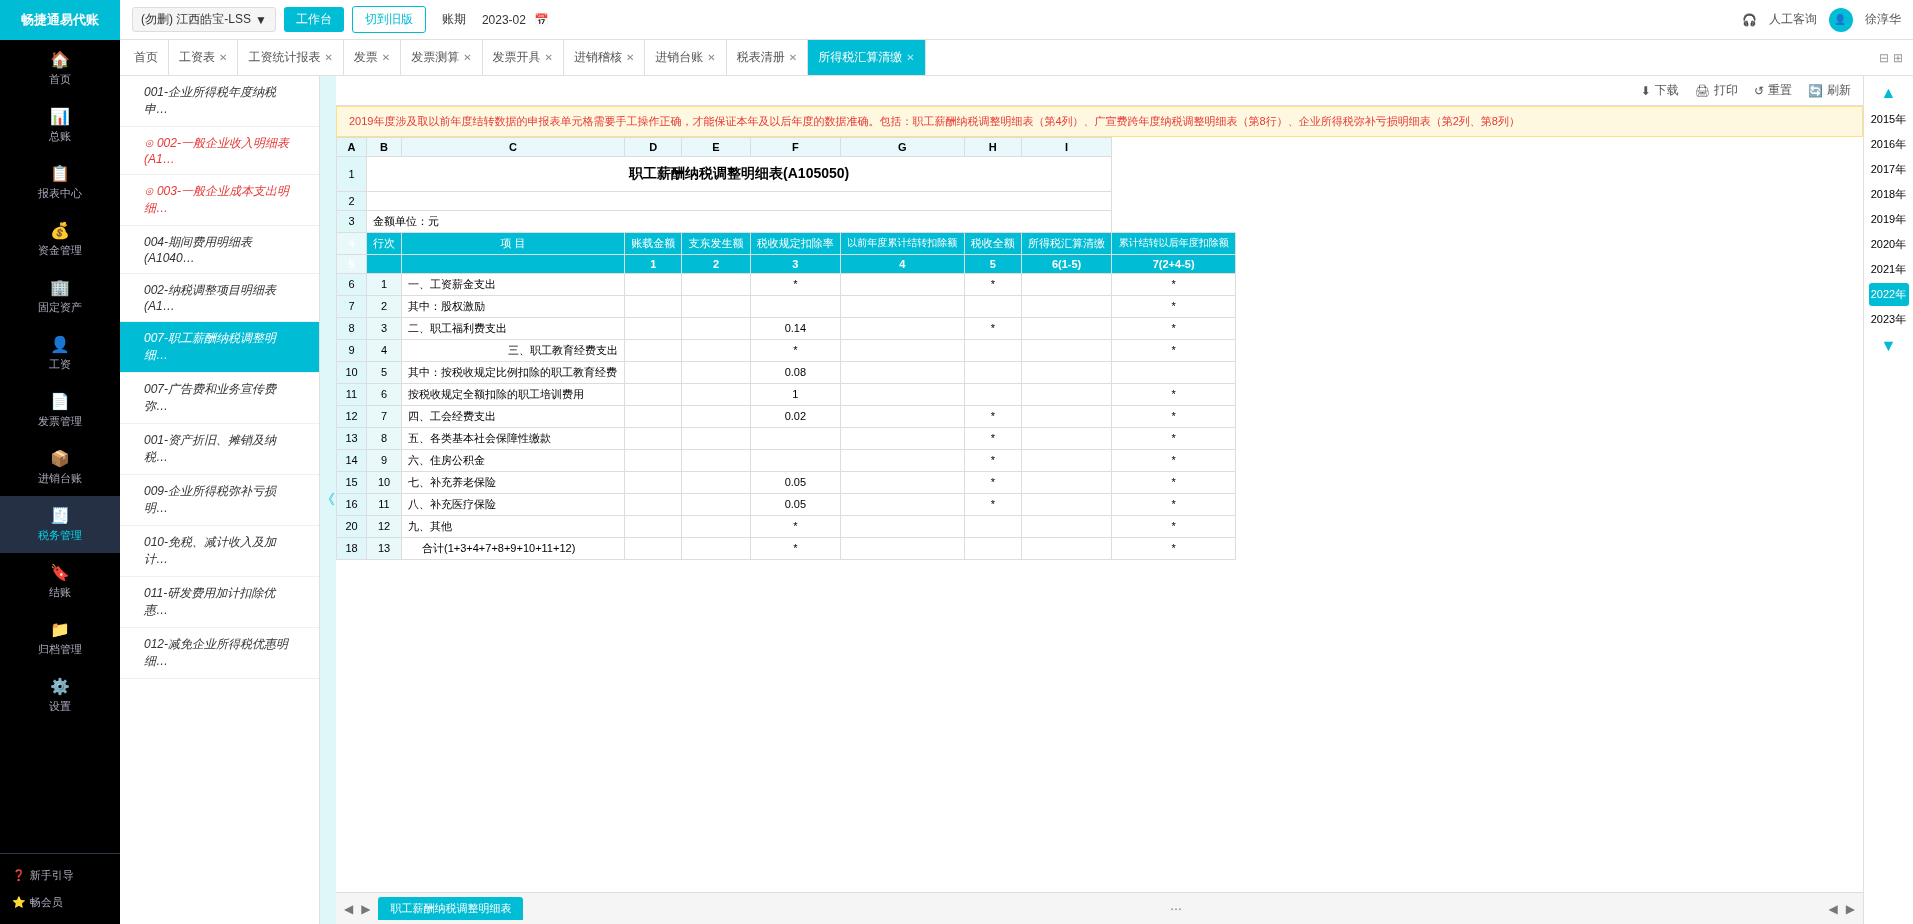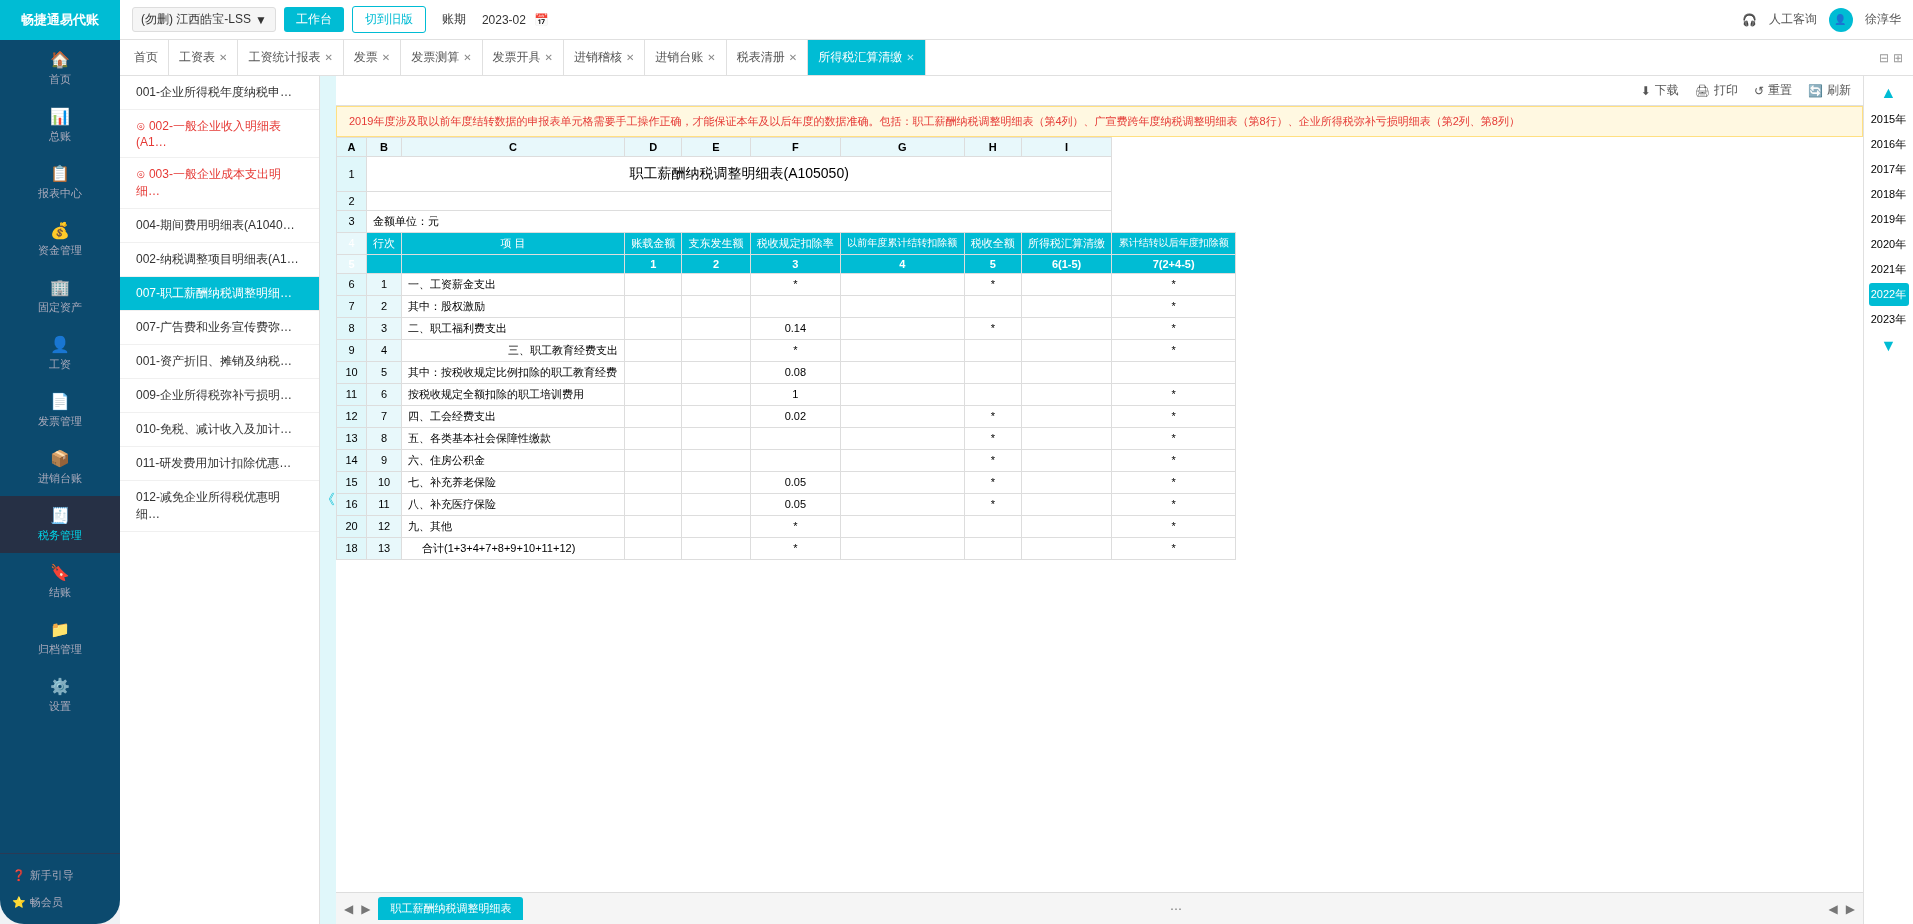--- a/index.html
+++ b/index.html
@@ -1,19 +1,19 @@
 <!DOCTYPE html>
 <html><head>
   <meta charset="utf-8">
   <style>
     * { box-sizing: border-box; margin: 0; padding: 0; }
     body { font-family: 'Microsoft YaHei', Arial, sans-serif; font-size: 12px; background: #f0f2f5; display: flex; height: 924px; overflow: hidden; }
 
     
-    .sidebar { width: 120px; background: #0c4a6e; color: #cdd; display: flex; flex-direction: column; flex-shrink: 0; height: 100%; border-radius: 24px; }
+    .sidebar { width: 120px; background: #000000; color: #cdd; display: flex; flex-direction: column; flex-shrink: 0; height: 100%; }
     .sidebar-logo { background: #00bcd4; color: white; padding: 10px 8px; font-size: 13px; font-weight: bold; text-align: center; height: 40px; display: flex; align-items: center; justify-content: center; }
     .sidebar-item { display: flex; flex-direction: column; align-items: center; padding: 10px 4px; cursor: pointer; color: #aab; font-size: 11px; gap: 3px; }
     .sidebar-item.active { background: #263045; color: #00d4e8; }
     .sidebar-icon { font-size: 16px; }
     .sidebar-bottom { margin-top: auto; padding: 8px; border-top: 1px solid #2a3a55; }
     .sidebar-bottom-item { display: flex; align-items: center; gap: 4px; padding: 6px 4px; color: #aab; font-size: 11px; cursor: pointer; }
 
     
     .main { flex: 1; display: flex; flex-direction: column; overflow: hidden; }
 
@@ -31,21 +31,21 @@
     .tab { display: flex; align-items: center; padding: 0 10px; height: 36px; font-size: 12px; color: #555; cursor: pointer; border-right: 1px solid #e0e0e0; white-space: nowrap; gap: 4px; }
     .tab.active { background: #00bcd4; color: white; }
     .tab-close { font-size: 10px; cursor: pointer; opacity: 0.7; }
     .tabbar-actions { margin-left: auto; display: flex; align-items: center; gap: 4px; padding: 0 6px; }
 
     
     .content { flex: 1; display: flex; overflow: hidden; }
 
     
     .left-panel { width: 200px; background: white; border-right: 1px solid #e0e0e0; overflow-y: auto; flex-shrink: 0; }
-    .left-panel-item { padding: 8px 16px; font-size: 12px; color: #333; cursor: pointer; border-bottom: 1px solid #f0f0f0; }
+    .left-panel-item { padding: 8px 24px; font-size: 12px; color: #333; cursor: pointer; border-bottom: 1px solid #f0f0f0; font-style: italic; }
     .left-panel-item.active { background: #00bcd4; color: white; }
     .left-panel-item.error { color: #e53935; }
     .left-panel-item.error::before { content: '⊙ '; }
     .left-panel-item.normal::before { content: ''; }
 
     
     .collapse-btn { width: 16px; background: #e0f7fa; display: flex; align-items: center; justify-content: center; cursor: pointer; color: #00bcd4; font-size: 14px; flex-shrink: 0; }
 
     
     .right-panel { width: 50px; background: white; border-left: 1px solid #e0e0e0; display: flex; flex-direction: column; align-items: center; padding: 4px 0; flex-shrink: 0; overflow: hidden; }
@@ -292,21 +292,21 @@
               <th style="background:#e8f8fb;text-align:center;">D</th>
               <th style="background:#e8f8fb;text-align:center;">E</th>
               <th style="background:#e8f8fb;text-align:center;">F</th>
               <th style="background:#e8f8fb;text-align:center;">G</th>
               <th style="background:#e8f8fb;text-align:center;">H</th>
               <th style="background:#e8f8fb;text-align:center;">I</th>
             </tr>
 
             <tr>
               <td class="row-num">1</td>
-              <td colspan="8" class="title-row" style="text-align:center;font-size:14px;font-weight:normal;padding:8px;">职工薪酬纳税调整明细表(A105050)</td>
+              <td colspan="8" class="title-row" style="text-align:center;font-size:14px;font-weight:bold;padding:8px;">职工薪酬纳税调整明细表(A105050)</td>
             </tr>
             <tr>
               <td class="row-num">2</td>
               <td colspan="8"></td>
             </tr>
             <tr>
               <td class="row-num">3</td>
               <td colspan="8" class="unit-row">金额单位：元</td>
             </tr>
 

